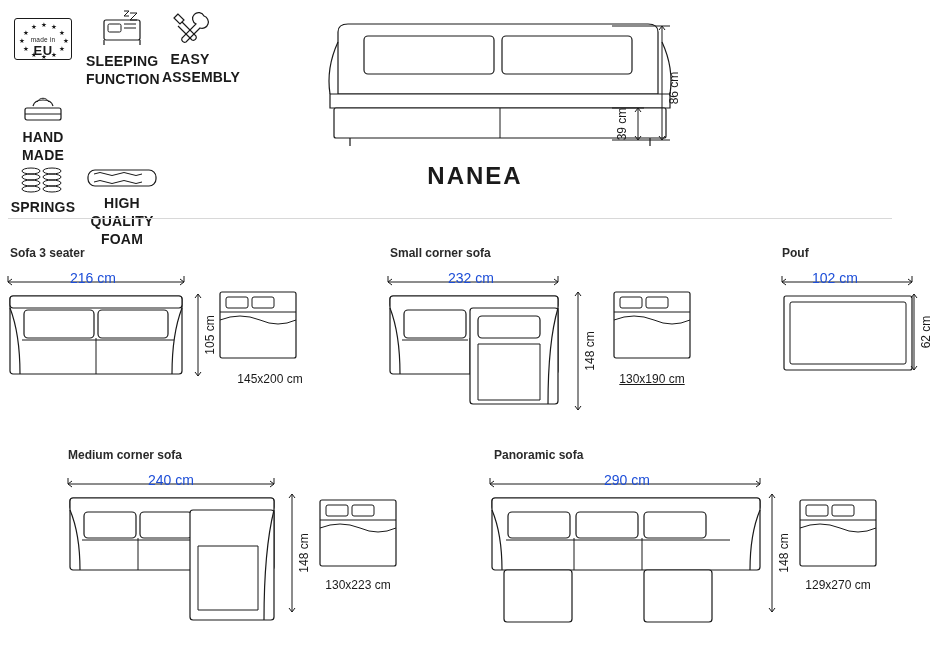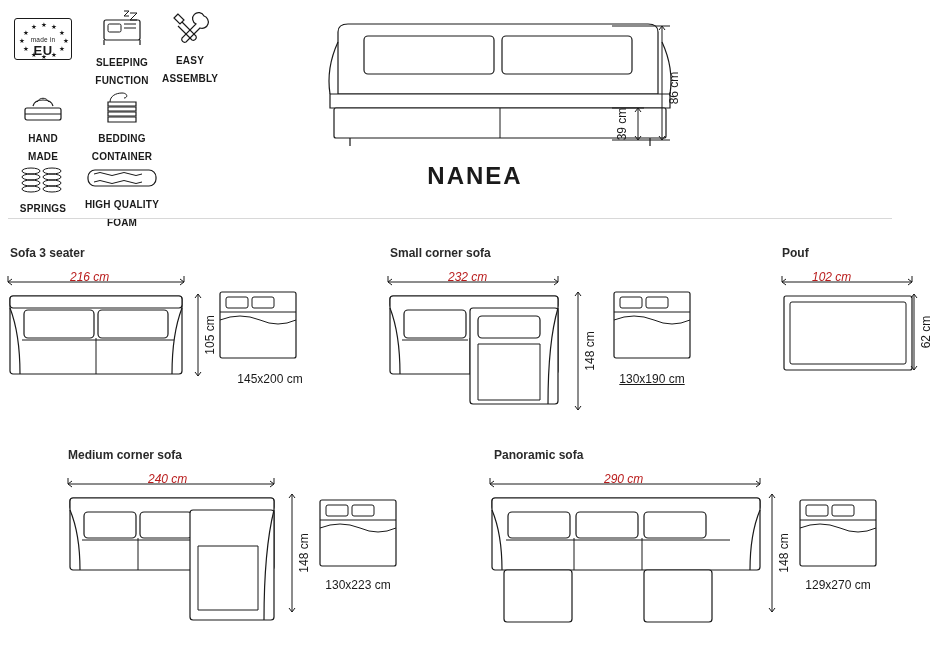--- a/index.html
+++ b/index.html
@@ -15,21 +15,21 @@
   .page { position: relative; width: 940px; height: 660px; }
 
   
   .badges {
     position: absolute; left: 8px; top: 8px;
     width: 210px; height: 205px;
   }
   .badge { position: absolute; text-align: center; }
   .badge .glyph { display: block; margin: 0 auto; }
   .badge .cap {
-    font-size: 10px; font-weight: bold; line-height: 10px;
+    font-size: 14px; font-weight: bold; line-height: 10px;
     letter-spacing: .2px; margin-top: 3px; text-transform: uppercase;
   }
   .b-eu   { left: 2px;  top: 2px;  width: 66px; }
   .b-sleep{ left: 78px; top: 2px;  width: 72px; }
   .b-easy { left: 154px;top: 2px;  width: 56px; }
   .b-hand { left: 2px;  top: 80px; width: 66px; }
   .b-bed  { left: 78px; top: 80px; width: 72px; }
   .b-spring{left: 2px;  top: 156px;width: 66px; }
   .b-foam { left: 74px; top: 156px;width: 80px; }
 
@@ -58,21 +58,21 @@
 
   .divider {
     position: absolute; left: 8px; top: 218px; width: 884px; height: 1px;
     background: #d8d8d8;
   }
 
   
   .sec-label {
     position: absolute; font-size: 12px; font-weight: bold; color: #2a2a2a;
   }
-  .dim-text { position: absolute; font-size: 12px; color: #b91c1c; font-style: italic; }
+  .dim-text { position: absolute; font-size: 14px; color: #1d4ed8; }
   .bed-label { position: absolute; font-size: 12px; color: #1a1a1a; text-align: center; }
 
   .vec { position: absolute; }
 
   
   .logo {
     position: absolute; left: 14px; top: 618px;
     font-size: 30px; font-weight: bold; letter-spacing: -0.5px;
     font-family: "DejaVu Sans", sans-serif;
   }
@@ -141,33 +141,20 @@
         <path class="ln-t" d="M6 26 h36"></path>
         <path class="ln" d="M14 18 c2 -8 18 -8 20 0"></path>
         <path class="ln-t" d="M18 14 c3 -5 9 -5 12 0"></path>
       </svg>
       <span class="cap">
         <span>HAND</span><br>
         <span>MADE</span>
       </span>
     </div>
 
-    <div class="badge b-bed">
-      <svg class="glyph" width="44" height="40" viewBox="0 0 44 40">
-        <path class="ln" d="M8 14 h28 v4 h-28 z"></path>
-        <path class="ln" d="M8 19 h28 v4 h-28 z"></path>
-        <path class="ln" d="M8 24 h28 v4 h-28 z"></path>
-        <path class="ln" d="M8 29 h28 v5 h-28 z"></path>
-        <path class="ln-t" d="M10 14 c0 -6 6 -9 12 -9 c6 0 6 5 2 5"></path>
-      </svg>
-      <span class="cap">
-        <span>BEDDING</span><br>
-        <span>CONTAINER</span>
-      </span>
-    </div>
 
     <div class="badge b-spring">
       <svg class="glyph" width="50" height="34" viewBox="0 0 50 34">
         <g class="ln-t">
           <ellipse cx="13" cy="7" rx="9" ry="3"></ellipse>
           <ellipse cx="13" cy="13" rx="9" ry="3"></ellipse>
           <ellipse cx="13" cy="19" rx="9" ry="3"></ellipse>
           <ellipse cx="13" cy="25" rx="9" ry="3"></ellipse>
           <ellipse cx="34" cy="7" rx="9" ry="3"></ellipse>
           <ellipse cx="34" cy="13" rx="9" ry="3"></ellipse>

